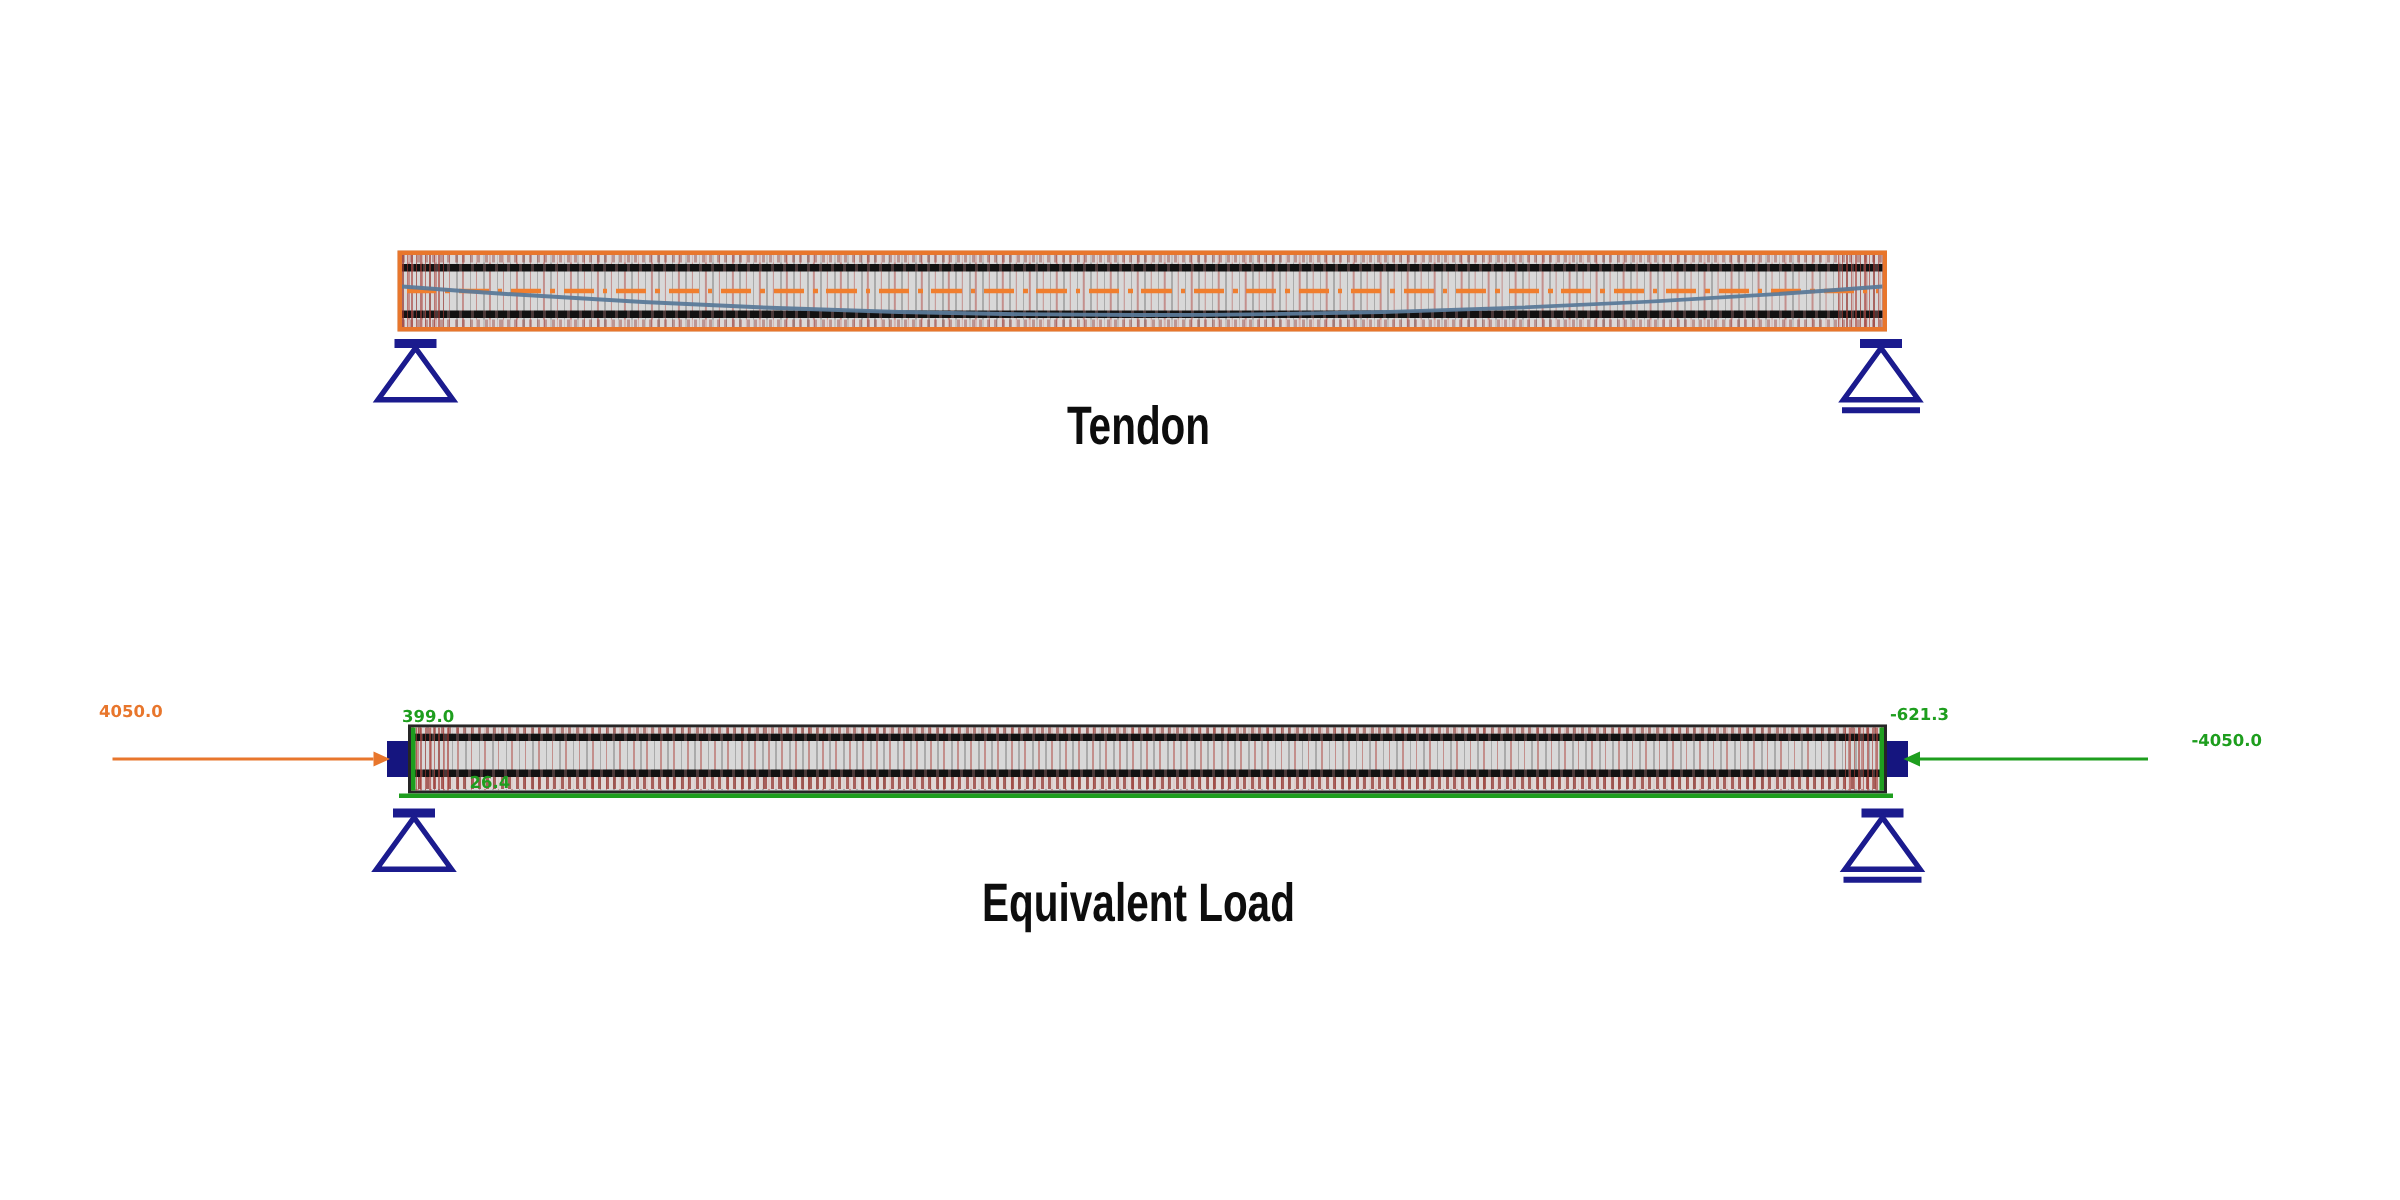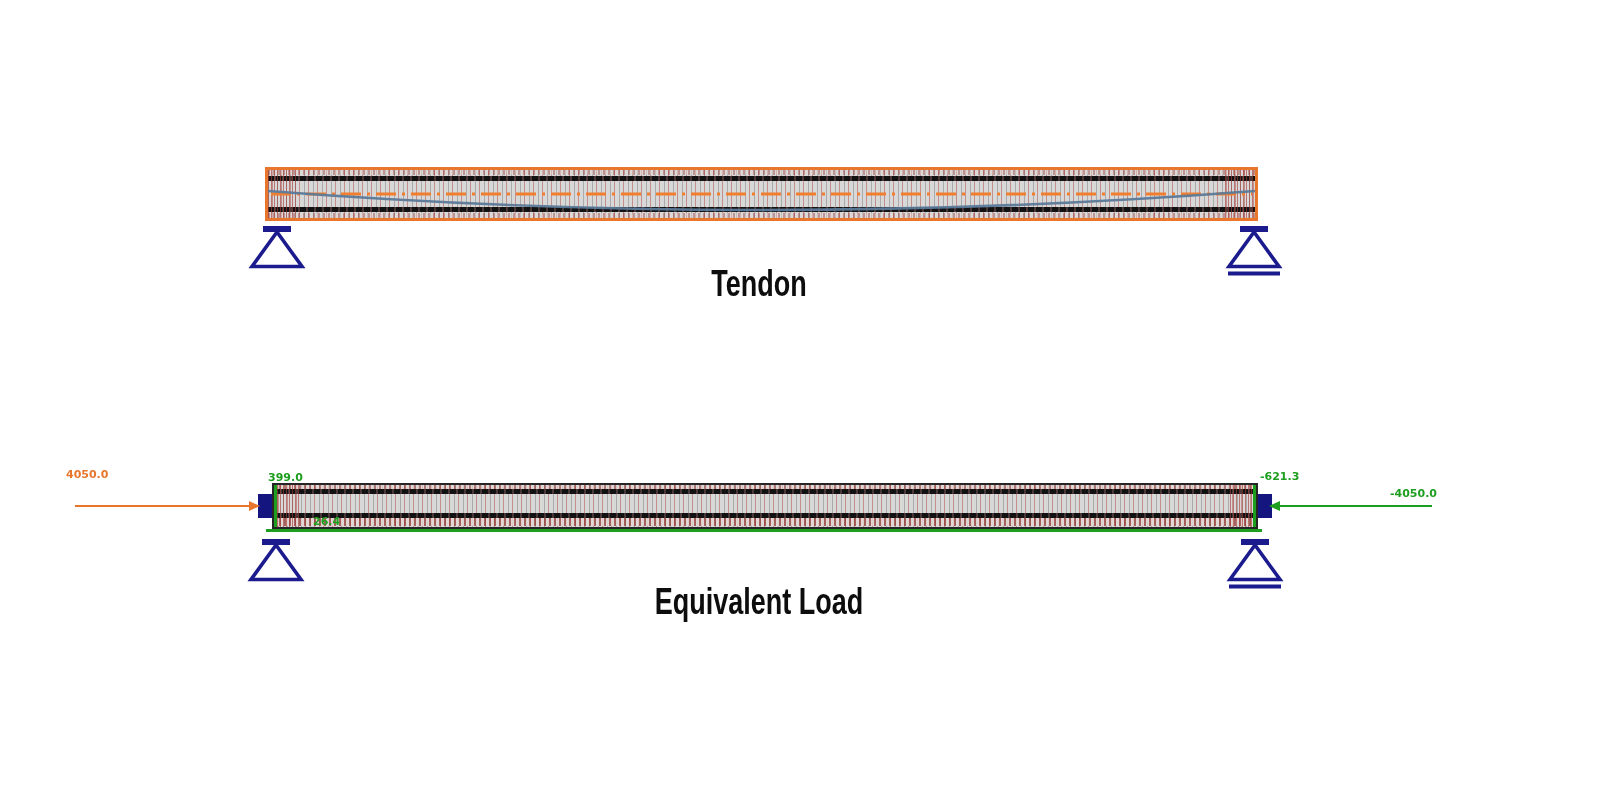--- a/index.html
+++ b/index.html
@@ -52,21 +52,21 @@
   .arrow-line.green{background:#1E9E1E;left:1280px;top:505px;width:152px;}
   .arrow-head{position:absolute;width:0;height:0;}
   .arrow-head.point-right{left:249px;top:501px;border-top:5px solid transparent;border-bottom:5px solid transparent;border-left:11px solid #E8762C;}
   .arrow-head.point-left{left:1269px;top:501px;border-top:5px solid transparent;border-bottom:5px solid transparent;border-right:11px solid #1E9E1E;}
 
   
   .num-label{position:absolute;font-family:"DejaVu Sans",sans-serif;font-size:11px;font-weight:bold;line-height:14px;white-space:nowrap;}
   .num-label.orange{color:#E8762C;}
   .num-label.green{color:#1E9E1E;}
   .lbl-left-arrow{left:66px;top:468px;}
-  .lbl-right-arrow{left:1390px;top:487px;}
+  .lbl-right-arrow{left:1461px;top:487px;}
   .lbl-top-left{left:268px;top:471px;z-index:5;}
   .lbl-top-right{left:1260px;top:470px;z-index:5;}
   .lbl-bottom-left{left:269px;top:515px;z-index:5;margin-left:44px;}
 
   .diagram-title{position:absolute;width:400px;left:559px;text-align:center;color:#0d0d0d;
     font-size:36px;font-weight:bold;line-height:1;transform:scaleX(0.75);transform-origin:center;
     font-family:"Liberation Sans",sans-serif;}
   .title-tendon{top:266px;}
   .title-eq{top:584px;}
 </style>

